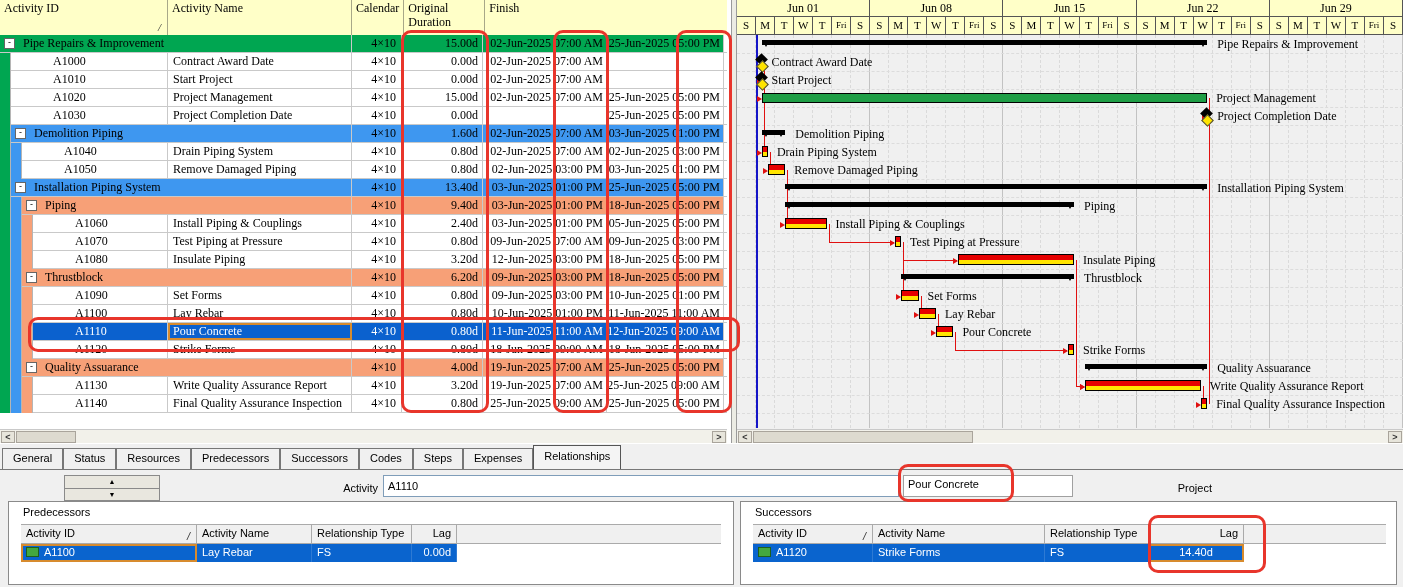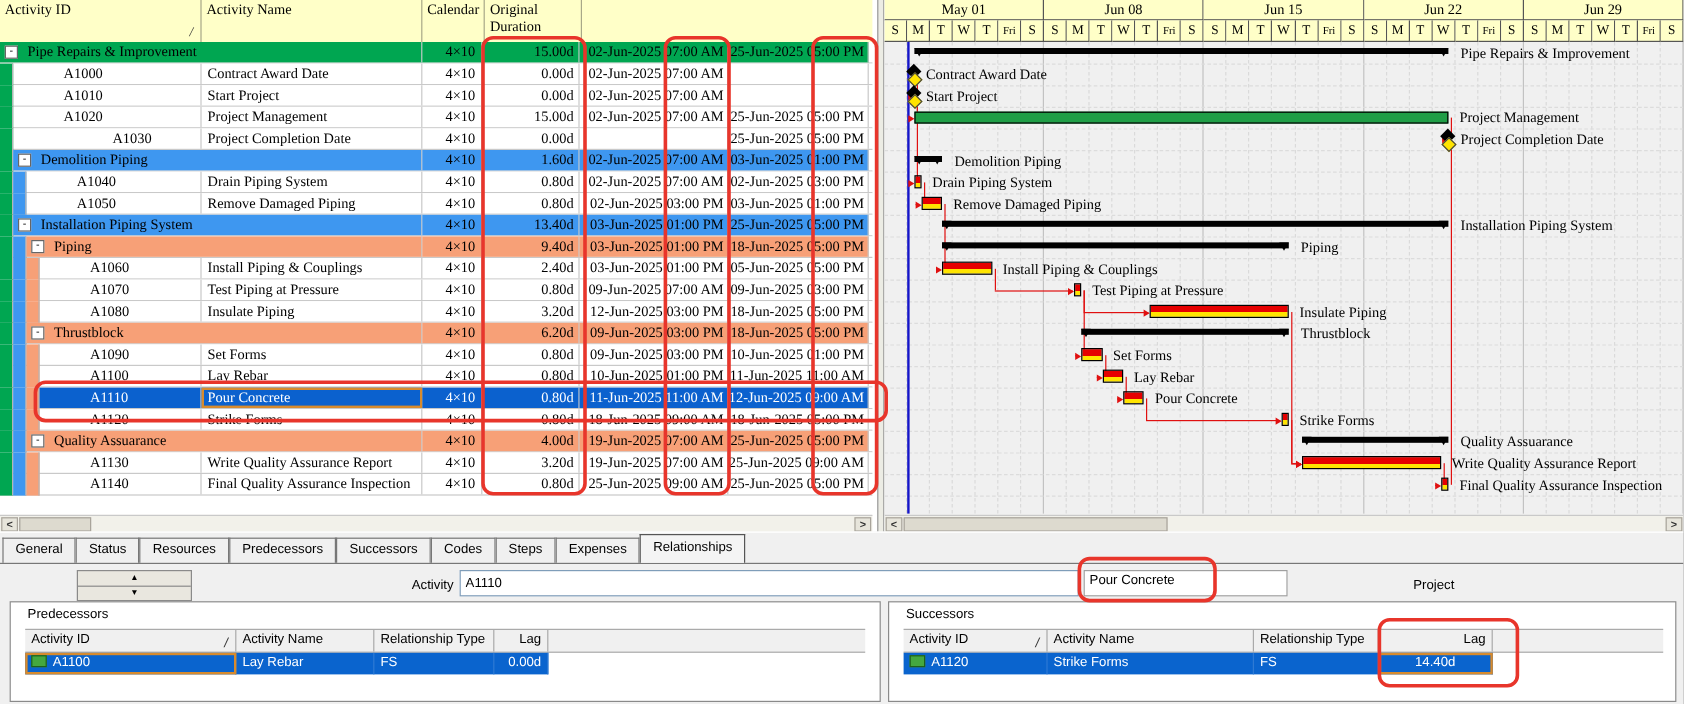--- a/index.html
+++ b/index.html
@@ -108,20 +108,21 @@
       <div class="hcell" style="flex:0 0 168px">
         <span>Activity ID</span>
         <span class="sortmark">/</span>
       </div>
       <div class="hcell" style="flex:0 0 184px">Activity Name</div>
       <div class="hcell" style="flex:0 0 50px">Calendar</div>
       <div class="hcell hc-right" style="flex:0 0 81px">
         <div>Original</div>
         <div>Duration</div>
       </div>
+      <div class="hcell" style="flex:0 0 117px;border-right:none">Finish</div>
     </div>
     <div id="tblRows">
         <div class="trow g0row">
           <div class="gname" style="flex: 0 0 352px;">
             <span class="minus">-</span>
             <span class="glabel">Pipe Repairs &amp; Improvement</span>
           </div>
           <div class="ccal">4×10</div>
           <div class="cdur">15.00d</div>
           <div class="cstart">02-Jun-2025 07:00 AM</div>
@@ -149,21 +150,21 @@
           <span class="strip s0"></span>
           <div class="cid" style="flex: 0 0 157px;">A1020</div>
           <div class="cname">Project Management</div>
           <div class="ccal">4×10</div>
           <div class="cdur">15.00d</div>
           <div class="cstart">02-Jun-2025 07:00 AM</div>
           <div class="cfin">25-Jun-2025 05:00 PM</div>
         </div>
         <div class="trow">
           <span class="strip s0"></span>
-          <div class="cid" style="flex: 0 0 157px; text-align: center;">A1030</div>
+          <div class="cid" style="flex: 0 0 157px;">A1030</div>
           <div class="cname">Project Completion Date</div>
           <div class="ccal">4×10</div>
           <div class="cdur">0.00d</div>
           <div class="cstart"></div>
           <div class="cfin">25-Jun-2025 05:00 PM</div>
         </div>
         <div class="trow g1row">
           <span class="strip s0"></span>
           <div class="gname" style="flex: 0 0 341px;">
             <span class="minus">-</span>
@@ -345,21 +346,21 @@
       <div class="sbtn" style="left:1px">&lt;</div>
       <div class="sthumb" style="left:16px;width:60px"></div>
       <div class="sbtn" style="left:712px">&gt;</div>
     </div>
   </div>
 
   <div id="vsplit"></div>
 
   <div id="gantt">
     <div id="gHead">
-        <div class="wkcell" style="left: 0px; width: 133.2px;">May 01</div>
+        <div class="wkcell" style="left: 0px; width: 133.2px;">Jun 01</div>
         <div class="daycell" style="left: 0px; width: 19.0286px;">S</div>
         <div class="daycell" style="left: 19.0286px; width: 19.0286px;">M</div>
         <div class="daycell" style="left: 38.0571px; width: 19.0286px;">T</div>
         <div class="daycell" style="left: 57.0857px; width: 19.0286px;">W</div>
         <div class="daycell" style="left: 76.1143px; width: 19.0286px;">T</div>
         <div class="daycell" style="left: 95.1429px; width: 19.0286px; font-size: 9px;">Fri</div>
         <div class="daycell" style="left: 114.171px; width: 19.0286px;">S</div>
         <div class="wkcell" style="left: 133.2px; width: 133.2px;">Jun 08</div>
         <div class="daycell" style="left: 133.2px; width: 19.0286px;">S</div>
         <div class="daycell" style="left: 152.229px; width: 19.0286px;">M</div>

